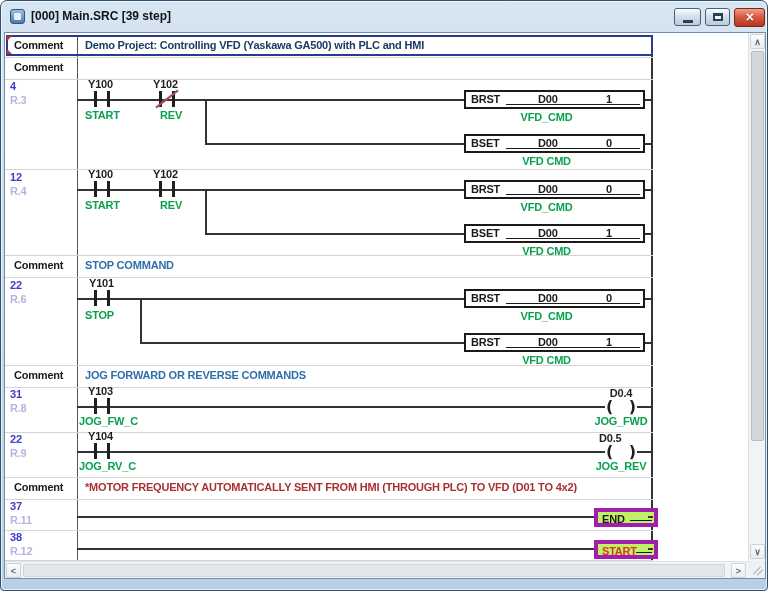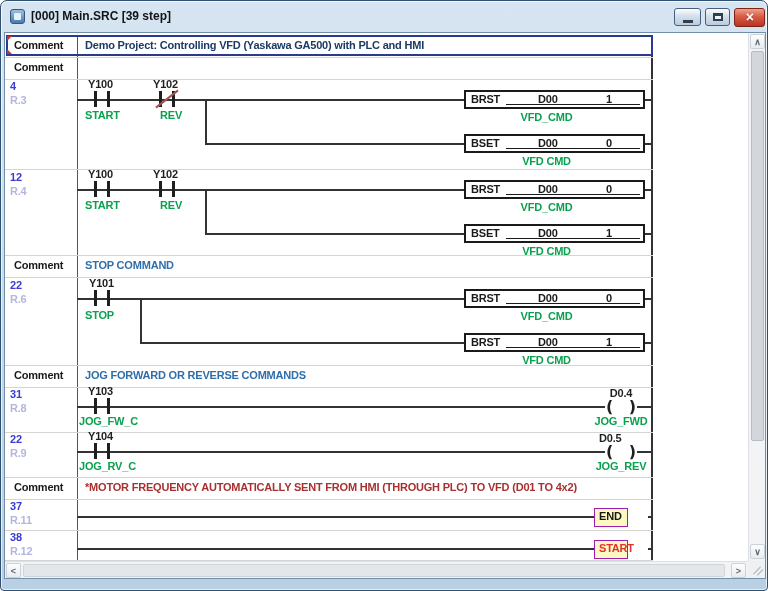--- a/index.html
+++ b/index.html
@@ -38,21 +38,21 @@
   .rail{position:absolute;left:646px;top:2px;width:2px;height:525px;background:#333;}
   .wire{position:absolute;height:2px;background:#333;}
   .vwire{position:absolute;width:2px;background:#333;}
   .bar{position:absolute;width:3px;height:16px;background:#1f1f1f;}
   .ncslash{position:absolute;width:28px;height:2px;background:#a35050;transform:rotate(-38deg);}
   .obox{position:absolute;width:181px;height:19px;background:#fff;border:2px solid #1a1a1a;}
   .obox .mn{position:absolute;left:5px;top:1px;font-size:11px;font-weight:bold;letter-spacing:-0.2px;color:#1a1a1a;}
   .obox .op{position:absolute;left:72px;top:1px;font-size:11px;font-weight:bold;letter-spacing:-0.2px;color:#1a1a1a;}
   .obox .bit{position:absolute;left:140px;top:1px;font-size:11px;font-weight:bold;color:#1a1a1a;}
   .obox .ul{position:absolute;left:40px;right:3px;bottom:2px;height:1px;background:#1a1a1a;}
-  .ebox{position:absolute;width:34px;height:19px;background:#fef9c3;border:1px solid #a21caf;}
+  .ebox{position:absolute;width:64px;height:19px;background:#bef264;border:4px solid #a21caf;}
   .ebox .mn{position:absolute;left:4px;top:1px;font-size:11px;font-weight:bold;letter-spacing:-0.2px;color:#1a1a1a;}
   .ebox .ul{position:absolute;left:32px;right:2px;bottom:2px;height:1px;background:#1a1a1a;}
   .ebox.pend .mn{color:#e03030;}
   .ebox.pend .ul{left:38px;}
   .coil{position:absolute;width:32px;height:18px;background:#fff;}
   .coil .lp,.coil .rp{position:absolute;top:0;font-size:16px;font-weight:bold;color:#1f1f1f;line-height:18px;font-family:"DejaVu Sans",sans-serif;}
   .coil .lp{left:1px;}
   .coil .rp{right:1px;}
   .selrect{position:absolute;left:1px;top:2px;width:647px;height:21px;border:2px solid #2b3990;}
   .selmark-t{position:absolute;left:2px;top:3px;width:0;height:0;border-top:5px solid #d03030;border-right:5px solid transparent;}

